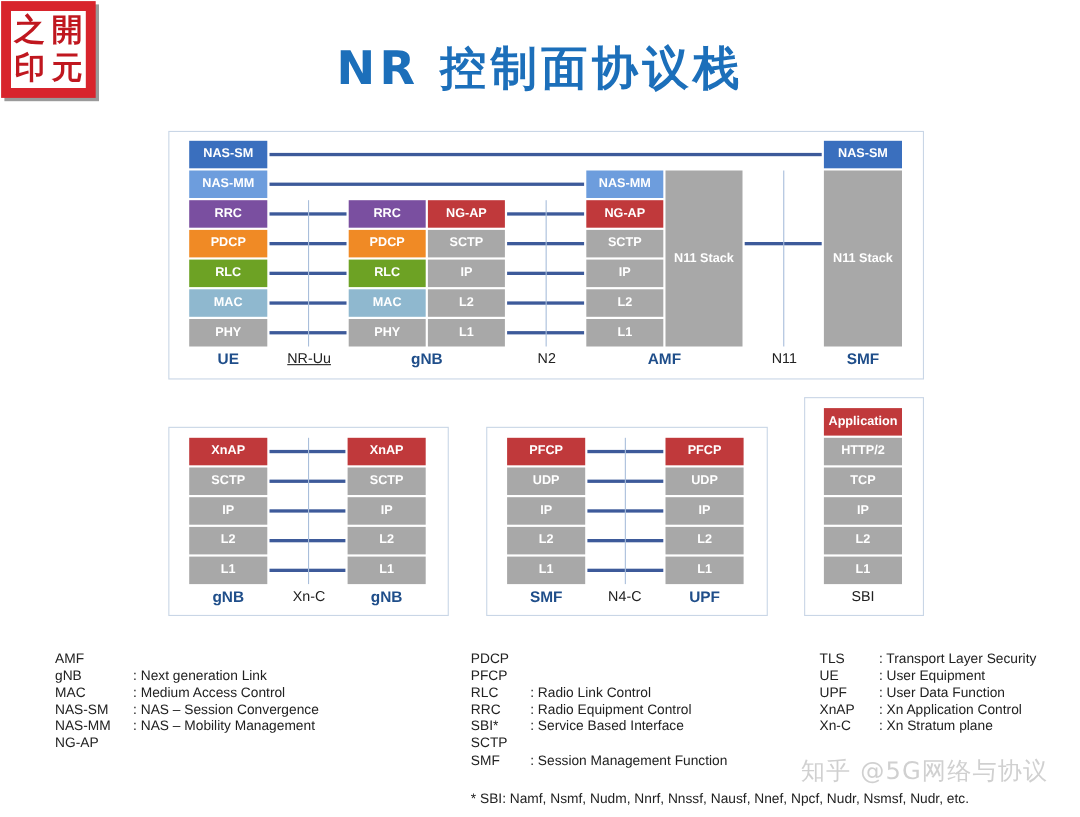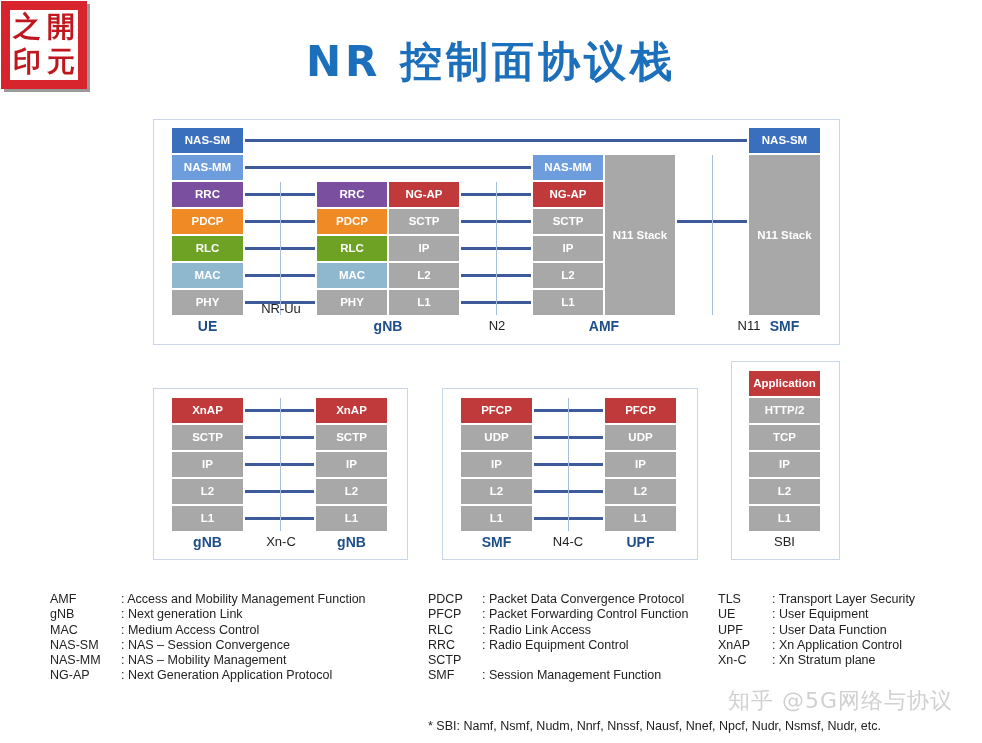--- a/index.html
+++ b/index.html
@@ -88,23 +88,23 @@
 <div class="hline" style="left:245px;top:301px;width:70px;"></div>
 <div class="hline" style="left:461px;top:193px;width:70px;"></div>
 <div class="hline" style="left:461px;top:220px;width:70px;"></div>
 <div class="hline" style="left:461px;top:247px;width:70px;"></div>
 <div class="hline" style="left:461px;top:274px;width:70px;"></div>
 <div class="hline" style="left:461px;top:301px;width:70px;"></div>
 <div class="hline" style="left:677px;top:220px;width:70px;"></div>
 <div class="vline" style="left:280px;top:182px;height:133px;"></div>
 <div class="vline" style="left:496px;top:182px;height:133px;"></div>
 <div class="vline" style="left:712px;top:155px;height:160px;"></div>
-<div class="lbl iface" style="left:250px;top:300px;width:62px;">NR-Uu</div>
+<div class="lbl iface" style="left:250px;top:317px;width:62px;text-decoration:underline;">NR-Uu</div>
 <div class="lbl iface" style="left:466px;top:317px;width:62px;">N2</div>
-<div class="lbl iface" style="left:718px;top:317px;width:62px;">N11</div>
+<div class="lbl iface" style="left:682px;top:317px;width:62px;">N11</div>
 
 <div class="panel" style="left:153px;top:388px;width:253px;height:170px;"></div>
 <div class="box c-red" style="left:172px;top:398px;width:71px;">XnAP</div>
 <div class="box c-gray" style="left:172px;top:425px;width:71px;">SCTP</div>
 <div class="box c-gray" style="left:172px;top:452px;width:71px;">IP</div>
 <div class="box c-gray" style="left:172px;top:479px;width:71px;">L2</div>
 <div class="box c-gray" style="left:172px;top:506px;width:71px;">L1</div>
 <div class="box c-red" style="left:316px;top:398px;width:71px;">XnAP</div>
 <div class="box c-gray" style="left:316px;top:425px;width:71px;">SCTP</div>
 <div class="box c-gray" style="left:316px;top:452px;width:71px;">IP</div>
@@ -146,71 +146,71 @@
 <div class="box c-gray" style="left:749px;top:398px;width:71px;">HTTP/2</div>
 <div class="box c-gray" style="left:749px;top:425px;width:71px;">TCP</div>
 <div class="box c-gray" style="left:749px;top:452px;width:71px;">IP</div>
 <div class="box c-gray" style="left:749px;top:479px;width:71px;">L2</div>
 <div class="box c-gray" style="left:749px;top:506px;width:71px;">L1</div>
 <div class="lbl iface" style="left:749px;top:533px;width:71px;">SBI</div>
 
 <div class="legend" style="left:50px;top:592px;">
   <div class="row">
       <span class="abbr" style="width:71px">AMF</span>
-      <span>: Access and Mobility Management Function</span>
     </div>
   <div class="row">
       <span class="abbr" style="width:71px">gNB</span>
       <span>: Next generation Link</span>
     </div>
   <div class="row">
       <span class="abbr" style="width:71px">MAC</span>
       <span>: Medium Access Control</span>
     </div>
   <div class="row">
       <span class="abbr" style="width:71px">NAS-SM</span>
       <span>: NAS – Session Convergence</span>
     </div>
   <div class="row">
       <span class="abbr" style="width:71px">NAS-MM</span>
       <span>: NAS – Mobility Management</span>
     </div>
   <div class="row">
       <span class="abbr" style="width:71px">NG-AP</span>
-      <span>: Next Generation Application Protocol</span>
     </div>
 </div>
 
 <div class="legend" style="left:428px;top:592px;">
   <div class="row">
       <span class="abbr" style="width:54px">PDCP</span>
-      <span>: Packet Data Convergence Protocol</span>
     </div>
   <div class="row">
       <span class="abbr" style="width:54px">PFCP</span>
-      <span>: Packet Forwarding Control Function</span>
     </div>
   <div class="row">
       <span class="abbr" style="width:54px">RLC</span>
-      <span>: Radio Link Access</span>
+      <span>: Radio Link Control</span>
     </div>
   <div class="row">
       <span class="abbr" style="width:54px">RRC</span>
       <span>: Radio Equipment Control</span>
     </div>
   <div class="row">
+      <span class="abbr" style="width:54px">SBI*</span>
+      <span>: Service Based Interface</span>
+    </div>
+  <div class="row">
       <span class="abbr" style="width:54px">SCTP</span>
     </div>
   <div class="row">
       <span class="abbr" style="width:54px">SMF</span>
       <span>: Session Management Function</span>
     </div>
 </div>
 
-<div class="legend" style="left:718px;top:592px;">
+<div class="legend" style="left:745px;top:592px;">
   <div class="row">
       <span class="abbr" style="width:54px">TLS</span>
       <span>: Transport Layer Security</span>
     </div>
   <div class="row">
       <span class="abbr" style="width:54px">UE</span>
       <span>: User Equipment</span>
     </div>
   <div class="row">
       <span class="abbr" style="width:54px">UPF</span>

